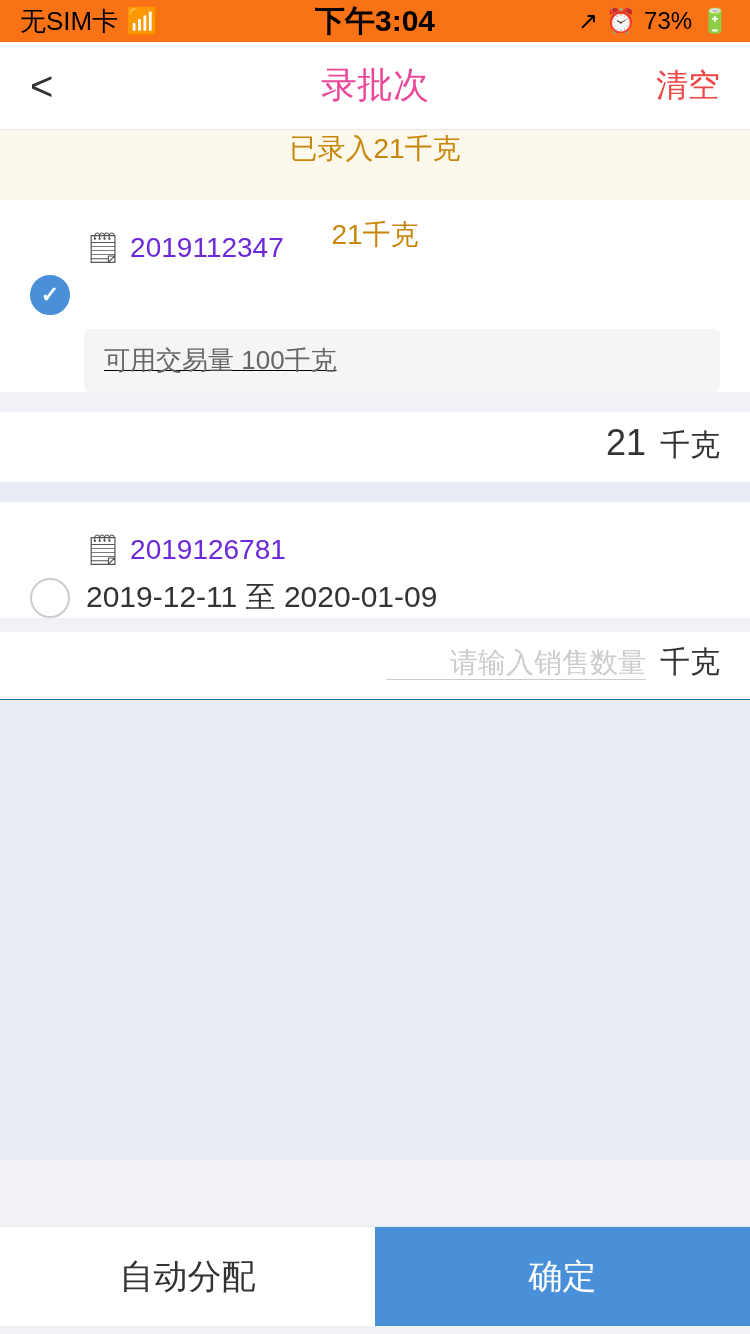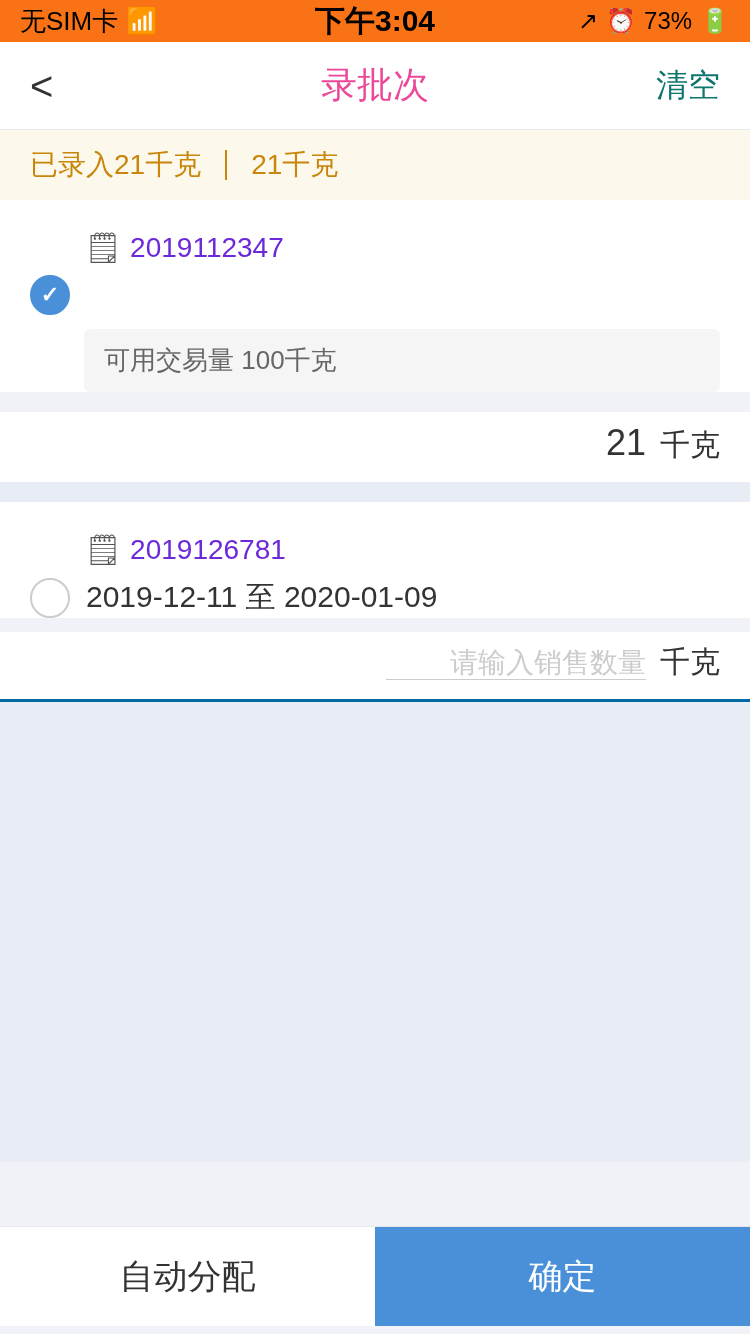--- a/index.html
+++ b/index.html
@@ -67,33 +67,34 @@
     .nav-title {
       font-size: 36px;
       font-weight: 500;
       color: #ec4899;
       position: absolute;
       left: 50%;
       transform: translateX(-50%);
     }
     .nav-action {
       font-size: 32px;
-      color: #0f766e;
+      color: #ef4444;
       cursor: pointer;
     }
 
     
     .summary-banner {
       width: 750px;
       height: 70px;
       background: #fdf8ec;
       display: flex;
       align-items: center;
       padding: 0 30px;
       gap: 24px;
+      flex-direction: column;
     }
     .summary-text {
       font-size: 28px;
       color: #c8860a;
     }
     .summary-divider {
       width: 2px;
       height: 30px;
       background: #c8860a;
     }
@@ -150,20 +151,21 @@
     .batch-date {
       font-size: 30px;
       color: #333;
     }
     .batch-avail-box {
       margin: 0 0 0 54px;
       background: #f5f5f5;
       border-radius: 6px;
       padding: 14px 20px;
       margin-bottom: 20px;
+      text-decoration: underline;
     }
     .batch-avail-text {
       font-size: 26px;
       color: #666;
     }
 
     
     .quantity-row {
       display: flex;
       align-items: baseline;
@@ -187,21 +189,21 @@
       height: 20px;
       background: #e8edf5;
     }
     .quantity-row-empty {
       display: flex;
       align-items: baseline;
       justify-content: flex-end;
       padding: 10px 30px 16px 30px;
       background: #fff;
       gap: 14px;
-      border-bottom: 3px solid #0369a1;
+      border-bottom: 1px solid #0369a1;
     }
     .quantity-input-empty {
       border: none;
       border-bottom: 1px solid #ccc;
       font-size: 30px;
       color: #ccc;
       text-align: right;
       width: 260px;
       outline: none;
       background: transparent;

